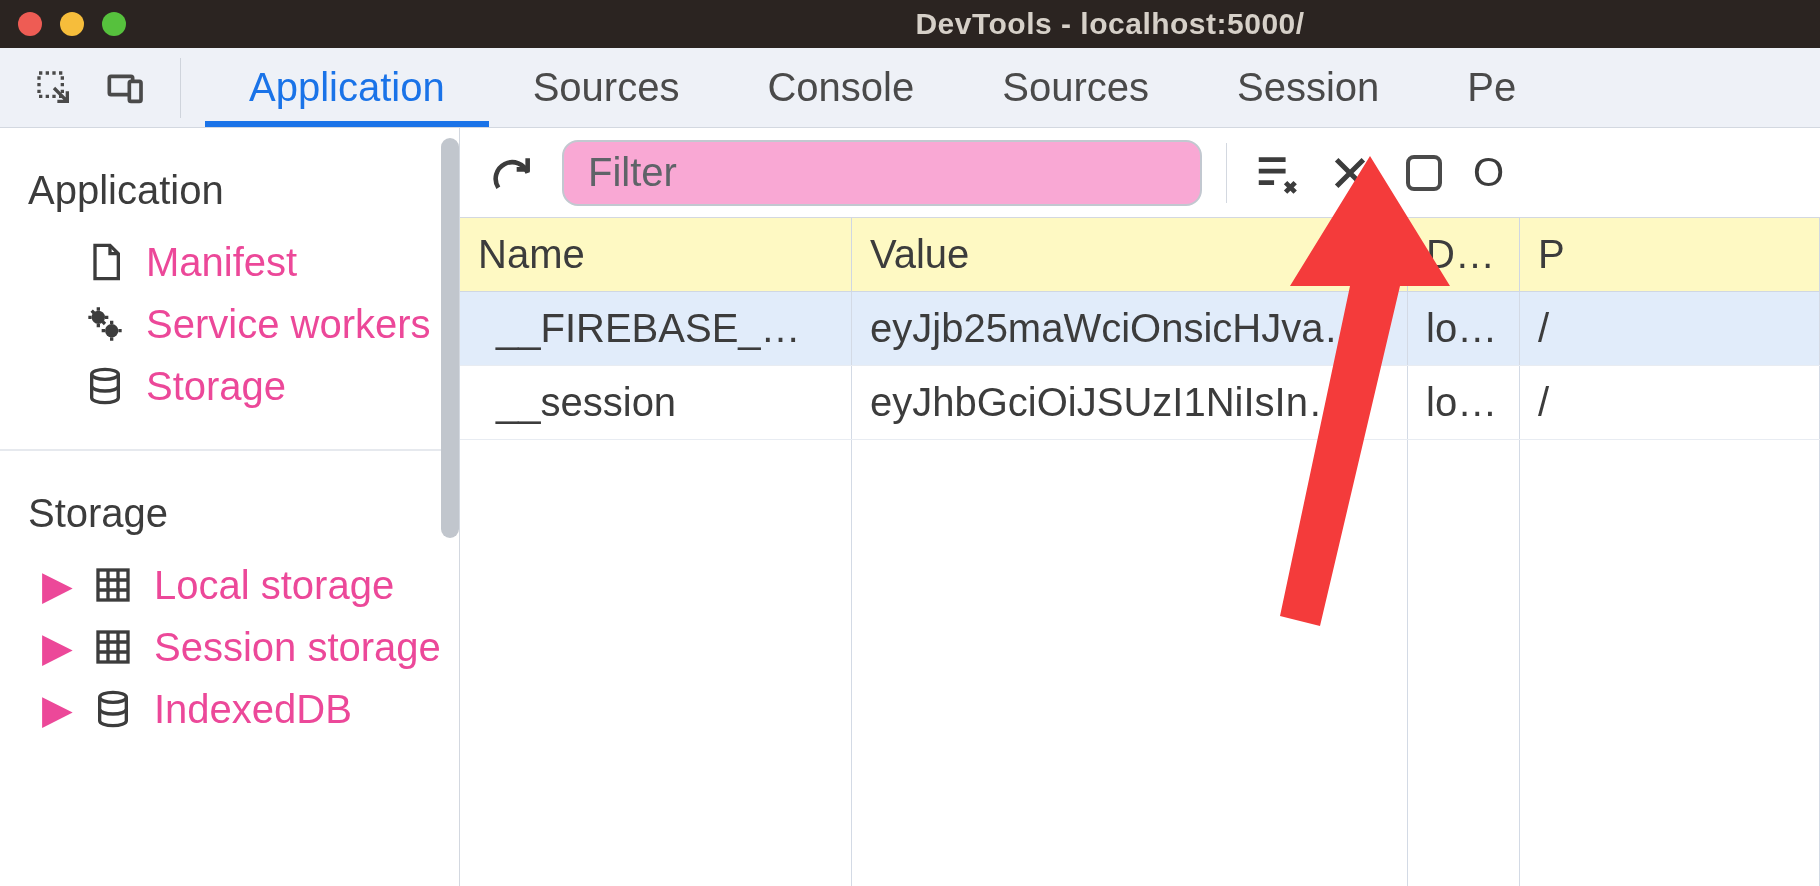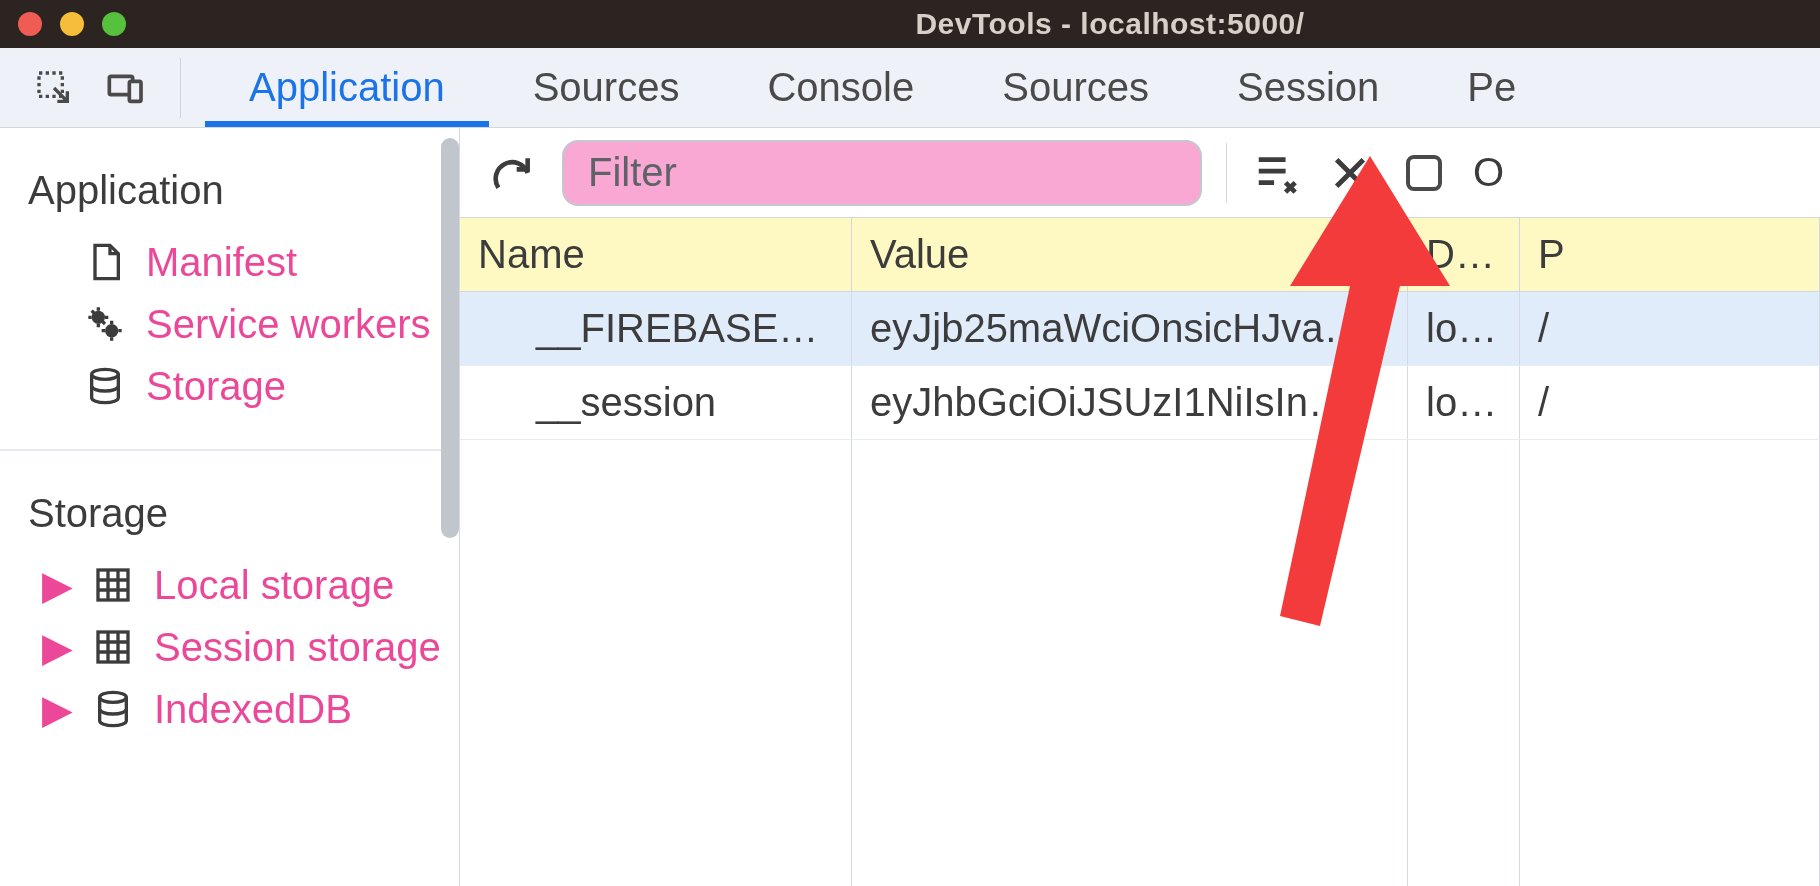--- a/index.html
+++ b/index.html
@@ -50,21 +50,21 @@
   .table { flex: 1; display: flex; flex-direction: column; }
   .thead, .trow { display: flex; }
   .thead { background: #fef9c3; border-bottom: 1px solid #cfd7e3; }
   .tcell { padding: 14px 18px; font-size: 40px; color: #3c3c3c; white-space: nowrap; overflow: hidden; text-overflow: ellipsis; border-right: 1px solid #cfd7e3; }
   .col-name { width: 392px; }
   .col-value { width: 556px; }
   .col-d { width: 112px; }
   .col-p { flex: 1; }
   .trow { height: 74px; align-items: center; border-bottom: 1px solid #e8ecf2; }
   .trow.selected { background: #e1ecfa; }
-  .trow .tcell { padding-left: 76px; }
+  .trow .tcell { padding-left: 36px; }
   .trow .col-value, .trow .col-d, .trow .col-p { padding-left: 18px; }
   .tbody .tcell { border-right: 1px solid #d3dae5; }
   .tbody-empty { flex: 1; display: flex; }
   .tbody-empty .tcell { border-right: 1px solid #d3dae5; }
   
   
   .arrow { position: absolute; left: 1270px; top: 156px; width: 200px; height: 470px; pointer-events: none; }
 </style>
 </head>
 <body>

